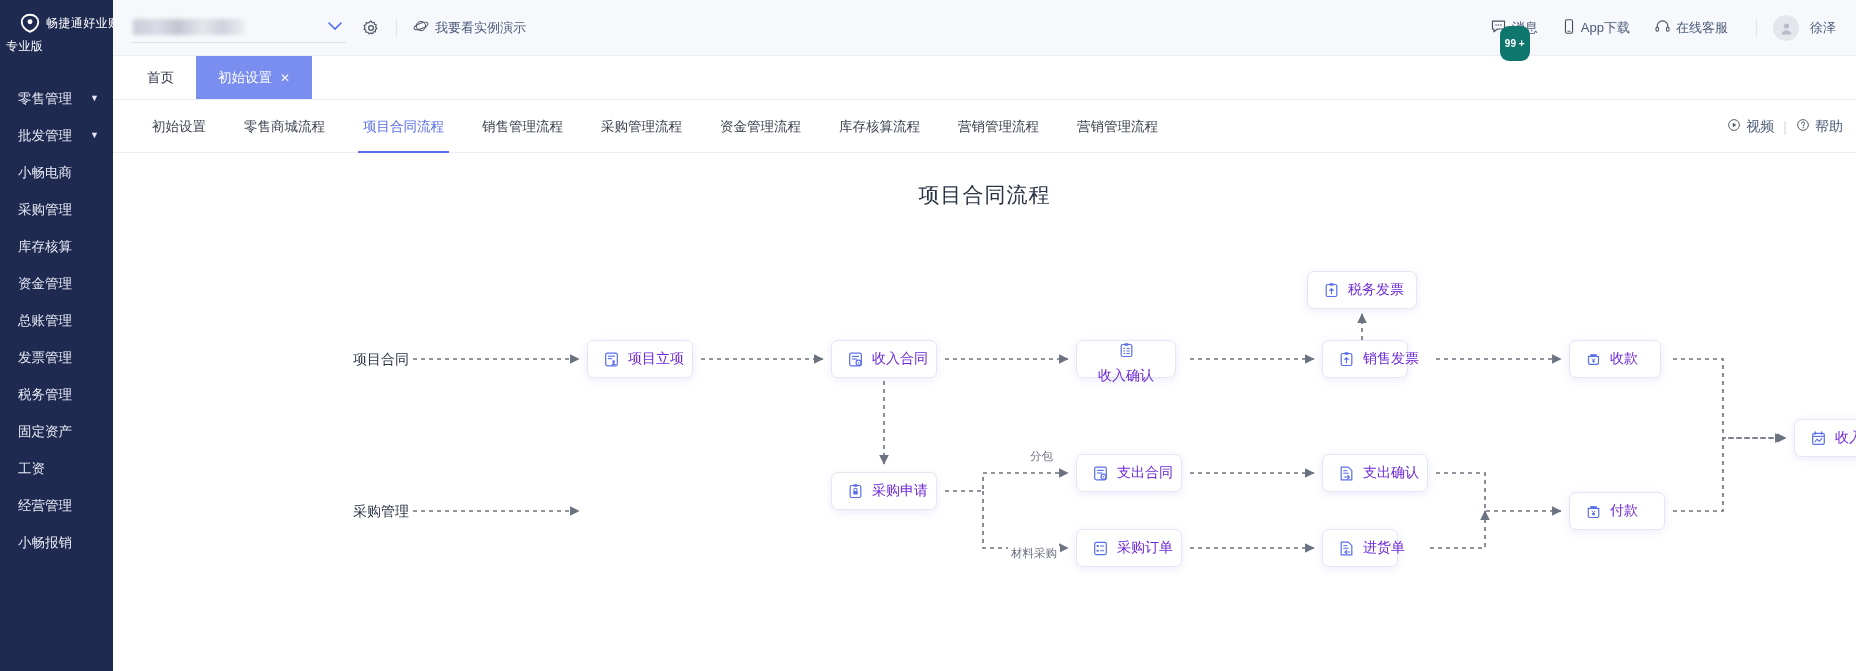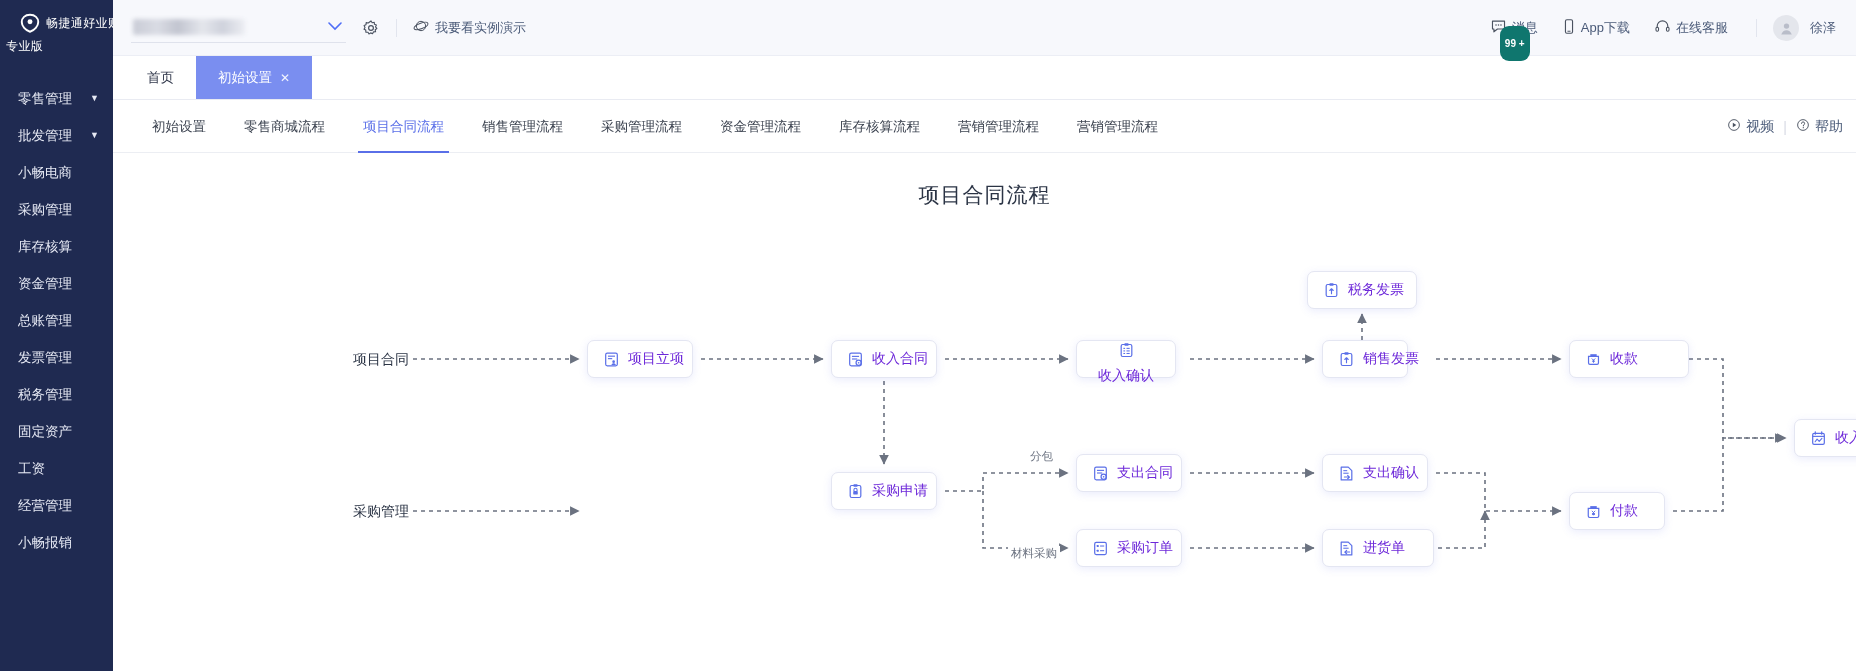--- a/index.html
+++ b/index.html
@@ -490,21 +490,21 @@
           <span class="ico">
             <svg width="17" height="17" viewBox="0 0 24 24">
                 <rect x="4.5" y="3.5" width="15" height="17" rx="2.2" fill="none" stroke="#5a6fe8" stroke-width="1.7"></rect>
                 <rect x="9" y="1.8" width="6" height="3.4" rx="1.1" fill="#5a6fe8"></rect>
                 <path d="M12 16.5 V9.5 M12 9.5 L9.6 12 M12 9.5 L14.4 12" stroke="#5a6fe8" stroke-width="1.6" fill="none" stroke-linecap="round"></path>
               </svg>
           </span>
           <span>销售发票</span>
         </div>
 
-        <div class="node" style="left:1456px; top:131px; width:120px;text-align:center;">
+        <div class="node" style="left:1456px; top:131px; width:92px;text-align:center;">
           <span class="ico">
             <svg width="17" height="17" viewBox="0 0 24 24">
                 <path d="M5 7.5 h14 v9.5 a2 2 0 0 1 -2 2 H7 a2 2 0 0 1 -2 -2 z" fill="none" stroke="#5a6fe8" stroke-width="1.7"></path>
                 <path d="M7.5 4.5 h9 v3 h-9 z" fill="#5a6fe8"></path>
                 <path d="M10 11 l2 2 l2 -2 M12 13 v3 M10.4 14.4 h3.2" stroke="#5a6fe8" stroke-width="1.4" fill="none" stroke-linecap="round"></path>
               </svg>
           </span>
           <span>收款</span>
         </div>
 
@@ -564,21 +564,21 @@
                 <rect x="3.8" y="3.4" width="16.4" height="17.2" rx="2.2" fill="none" stroke="#5a6fe8" stroke-width="1.7"></rect>
                 <rect x="6.6" y="7" width="3" height="3" rx=".7" fill="#5a6fe8"></rect>
                 <rect x="6.6" y="13.6" width="3" height="3" rx=".7" fill="#5a6fe8"></rect>
                 <line x1="11.4" y1="8.5" x2="17.2" y2="8.5" stroke="#5a6fe8" stroke-width="1.5"></line>
                 <line x1="11.4" y1="15.1" x2="17.2" y2="15.1" stroke="#5a6fe8" stroke-width="1.5"></line>
               </svg>
           </span>
           <span>采购订单</span>
         </div>
 
-        <div class="node" style="left:1209px; top:320px; width:112px;">
+        <div class="node" style="left:1209px; top:320px; width:76px;">
           <span class="ico">
             <svg width="17" height="17" viewBox="0 0 24 24">
                 <path d="M4.5 3 h10 l5 5 v13 H4.5 z" fill="none" stroke="#5a6fe8" stroke-width="1.7" stroke-linejoin="round"></path>
                 <line x1="7.5" y1="8" x2="13" y2="8" stroke="#5a6fe8" stroke-width="1.5"></line>
                 <line x1="7.5" y1="11.6" x2="15" y2="11.6" stroke="#5a6fe8" stroke-width="1.5"></line>
                 <path d="M16.5 17 h-7 M12.2 14.6 L9.6 17 L12.2 19.4" fill="none" stroke="#5a6fe8" stroke-width="1.6" stroke-linecap="round" stroke-linejoin="round"></path>
               </svg>
           </span>
           <span>进货单</span>
         </div>

